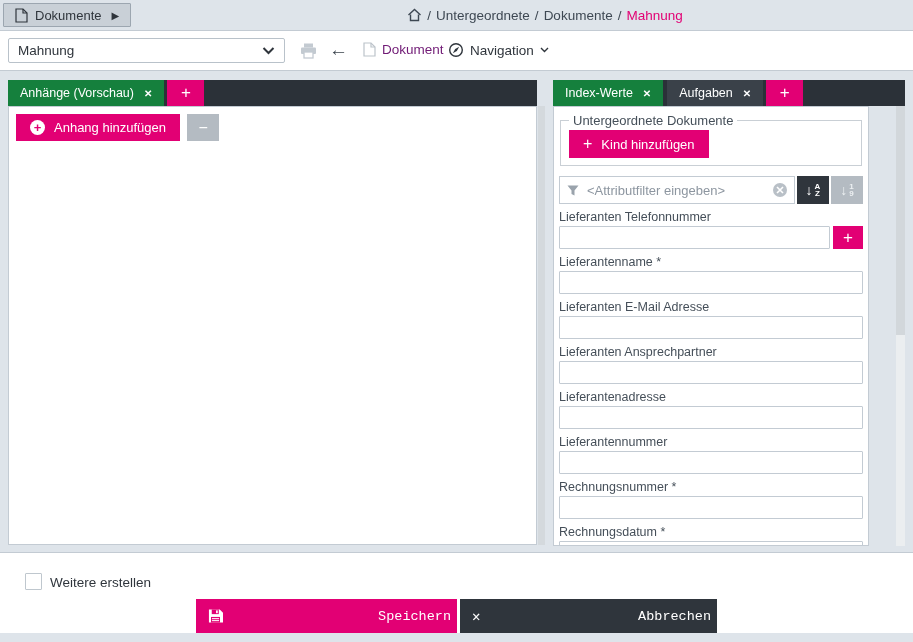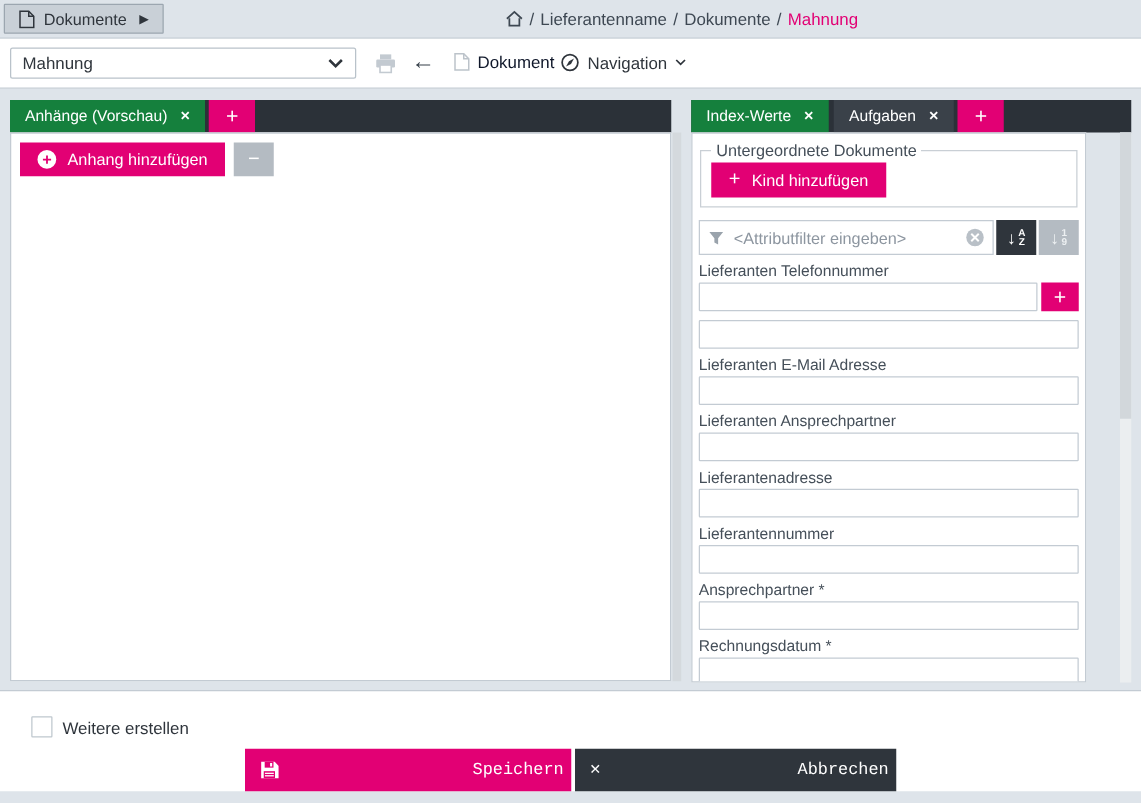--- a/index.html
+++ b/index.html
@@ -16,21 +16,21 @@
   .breadcrumb{position:absolute;left:152px;right:0;top:0;height:30px;display:flex;align-items:center;justify-content:center;gap:5px;font-size:13.5px;color:#3E4853;}
   .breadcrumb .crumb{cursor:pointer;}
   .breadcrumb .sep{color:#3E4853;}
   .breadcrumb .current{color:#E20074;}
   
   .toolbar{position:absolute;left:0;top:31px;width:913px;height:39px;background:#FFFFFF;border-bottom:1px solid #C3CBD3;}
   .type-select{position:absolute;left:8px;top:7px;width:277px;height:25px;border:1px solid #B9C2CA;border-radius:2px;background:#fff;display:flex;align-items:center;justify-content:space-between;padding:0 9px;font-size:13.5px;color:#2F353C;cursor:pointer;box-sizing:border-box;}
   .tool-ic{position:absolute;display:flex;align-items:center;gap:6px;font-size:13.5px;}
   .printer{left:300px;top:12px;}
   .backarrow{left:329px;top:8px;font-size:19px;color:#3A434C;cursor:pointer;}
-  .dok{left:363px;top:11px;color:#0f172a;}
+  .dok{left:363px;top:11px;color:#701a75;}
   .nav{left:448px;top:11px;color:#2F353C;cursor:pointer;}
   
   .tabbar{height:26px;background:#2B3138;display:flex;align-items:stretch;}
   .tab{display:flex;align-items:center;gap:10px;padding:0 12px;font-size:12.5px;color:#fff;cursor:pointer;}
   .tab.active{background:#15803d;}
   .tab.inactive{background:#3A4149;margin-left:4px;}
   .tab .x{font-size:10px;font-weight:bold;cursor:pointer;}
   .tab-add{width:37px;margin-left:3px;background:#E20074;color:#fff;font-size:17px;display:flex;align-items:center;justify-content:center;cursor:pointer;}
   .panel-body{position:absolute;left:0;right:0;top:26px;bottom:0;background:#fff;border:1px solid #C3CBD3;box-sizing:border-box;}
   
@@ -90,21 +90,21 @@
     <span class="expand">▶</span>
   </div>
   <div class="breadcrumb">
     <span>
       <svg width="15" height="14" viewBox="0 0 15 14">
           <path d="M1.5 7 L7.5 1.5 L13.5 7" fill="none" stroke="#3E4853" stroke-width="1.4"></path>
           <path d="M3.5 6.5 v6 h8 v-6" fill="none" stroke="#3E4853" stroke-width="1.4"></path>
         </svg>
     </span>
     <span class="sep">/</span>
-    <span class="crumb">Lieferantenname</span>
+    <span class="crumb">Untergeordnete</span>
     <span class="sep">/</span>
     <span class="crumb">Dokumente</span>
     <span class="sep">/</span>
     <span class="current">Mahnung</span>
   </div>
 </div>
 
 <div class="toolbar">
   <div class="type-select">
     <span>Mahnung</span>
@@ -229,20 +229,21 @@
     <div class="field-label">Lieferanten Telefonnummer</div>
     <div class="field-input-row">
       <input class="field-input" type="text" style="">
       <button class="field-add-btn">
               <span>+</span>
             </button>
     </div>
   </div>
 
   <div class="field">
+    <div class="field-label">Lieferantenname *</div>
     <div class="field-input-row">
       <input class="field-input" type="text" style="">
 
     </div>
   </div>
 
   <div class="field">
     <div class="field-label">Lieferanten E-Mail Adresse</div>
     <div class="field-input-row">
       <input class="field-input" type="text" style="">
@@ -268,21 +269,21 @@
 
   <div class="field">
     <div class="field-label">Lieferantennummer</div>
     <div class="field-input-row">
       <input class="field-input" type="text" style="">
 
     </div>
   </div>
 
   <div class="field">
-    <div class="field-label">Ansprechpartner *</div>
+    <div class="field-label">Rechnungsnummer *</div>
     <div class="field-input-row">
       <input class="field-input" type="text" style="">
 
     </div>
   </div>
 
   <div class="field">
     <div class="field-label">Rechnungsdatum *</div>
     <div class="field-input-row">
       <input class="field-input" type="text" style="">

